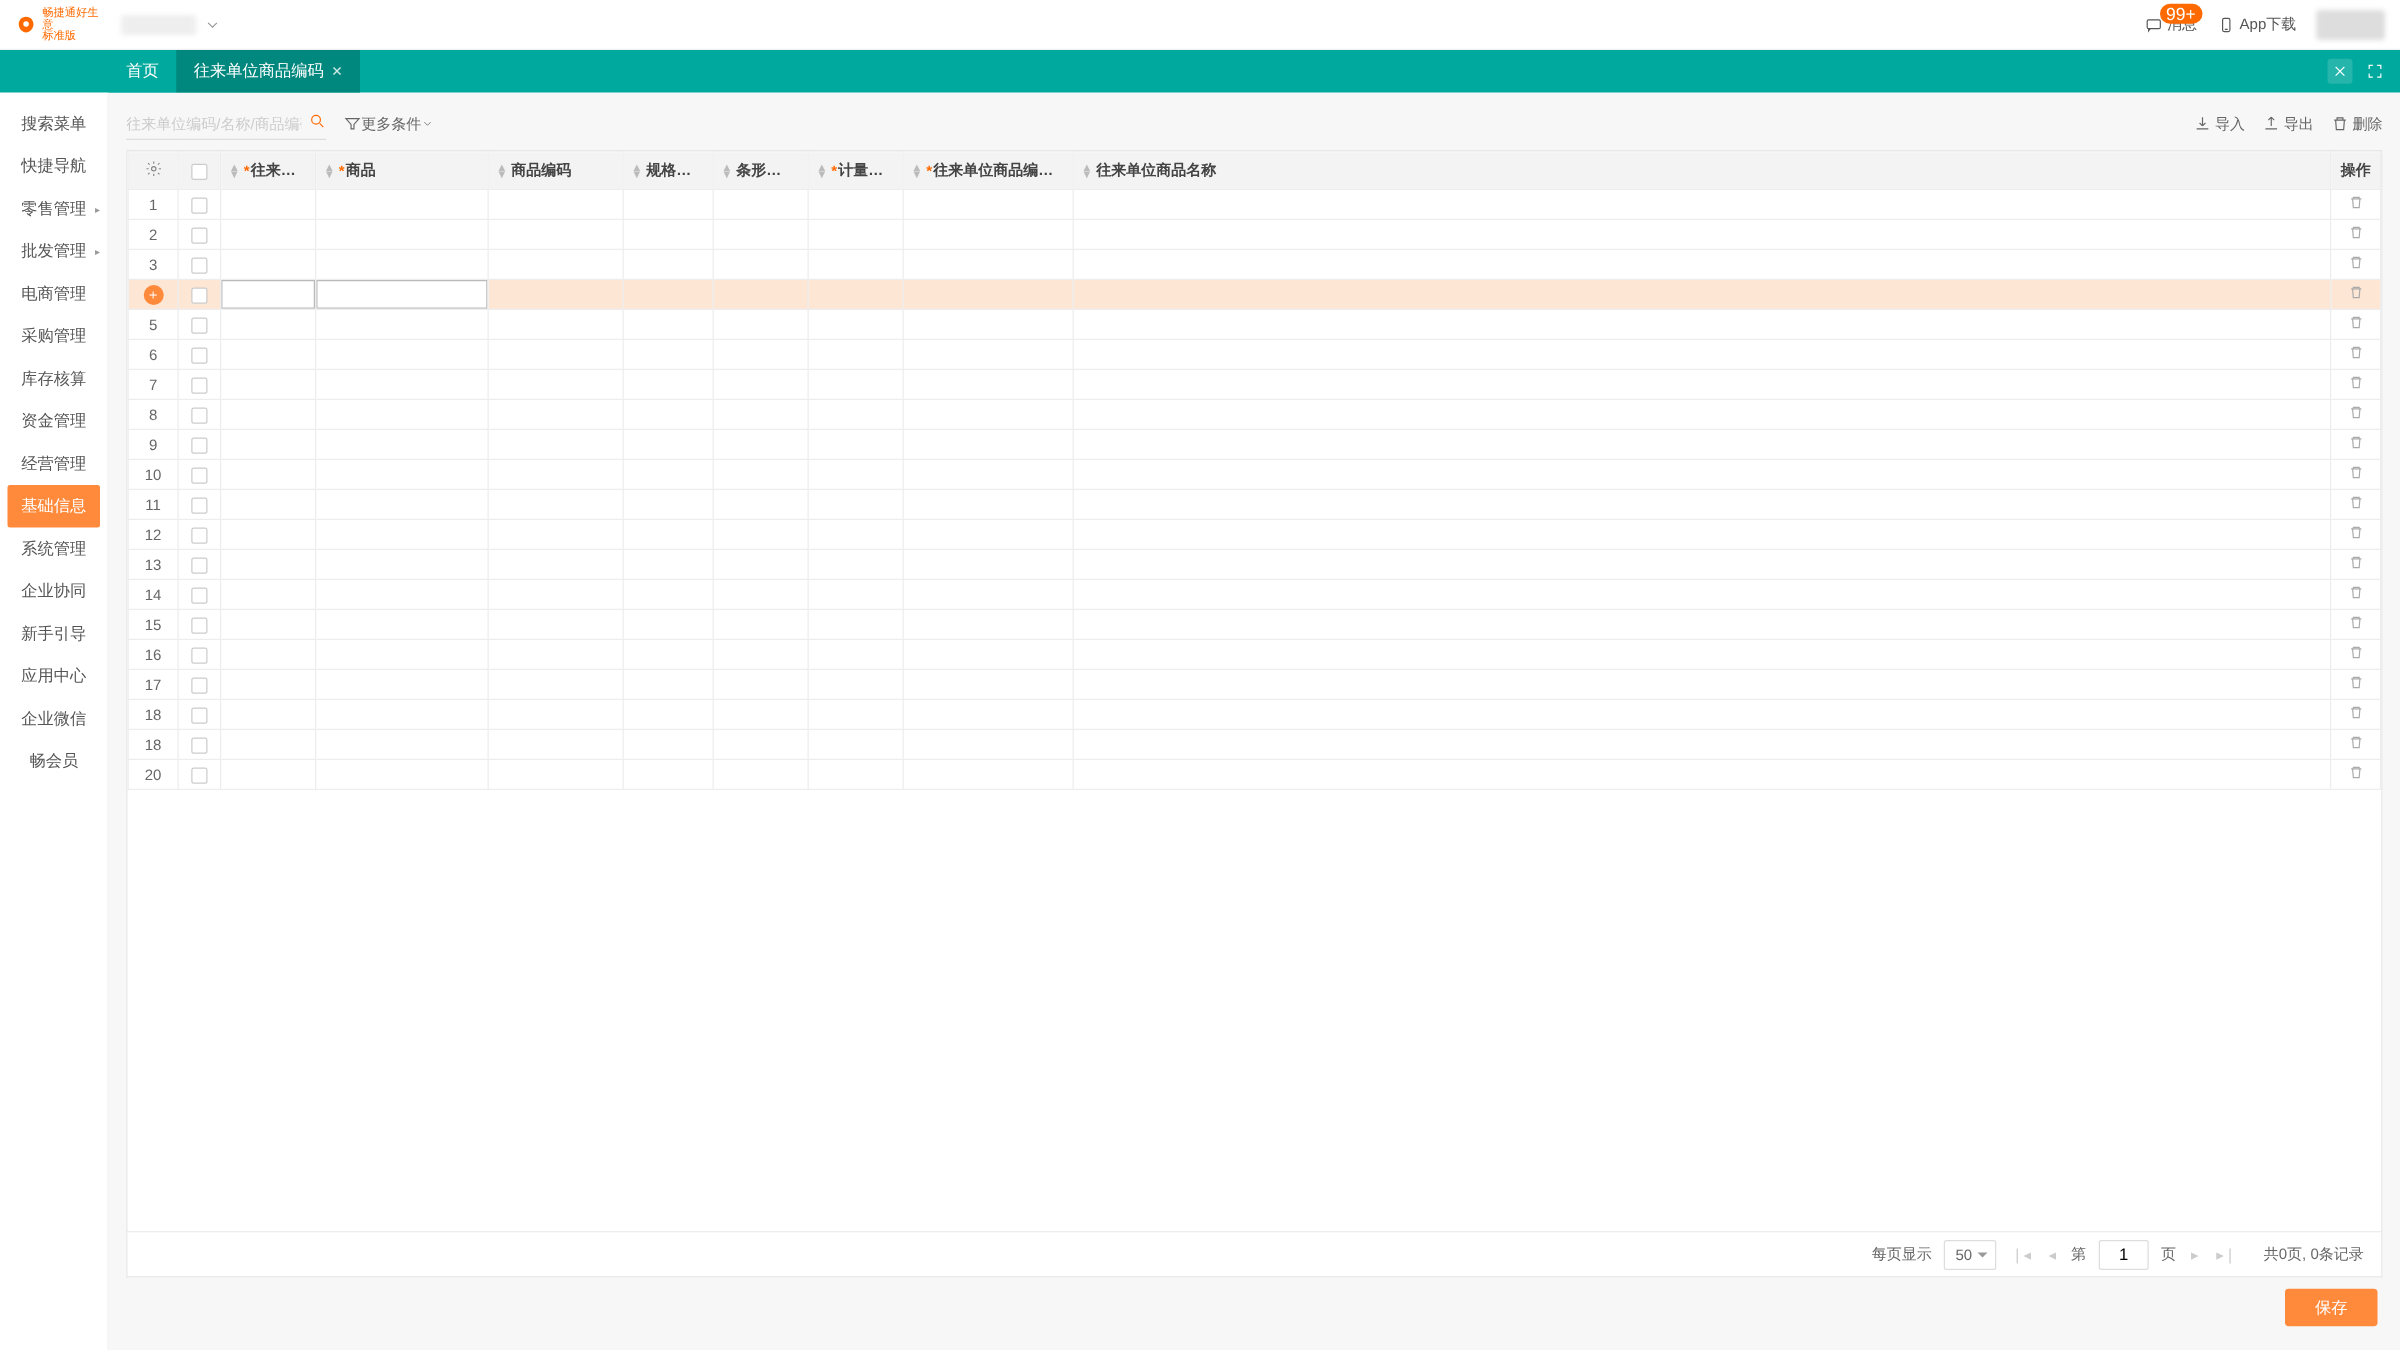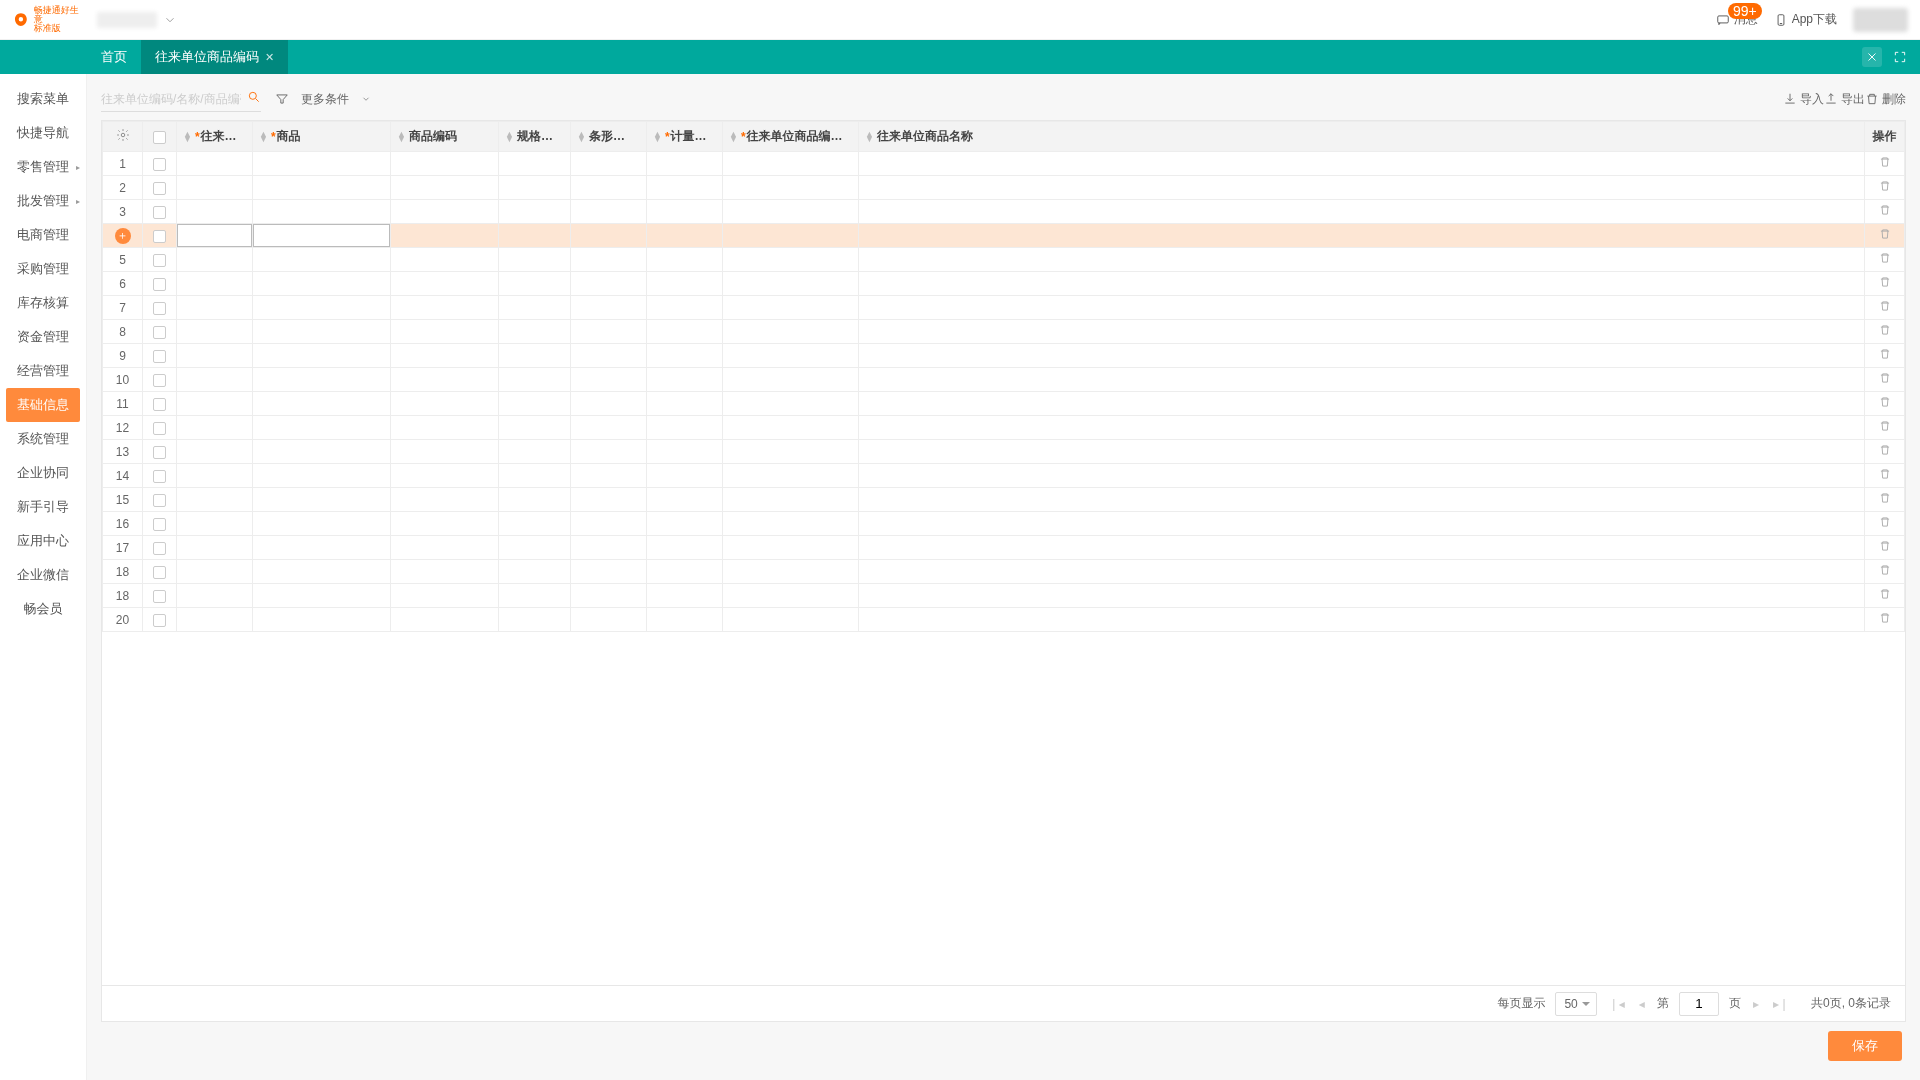--- a/index.html
+++ b/index.html
@@ -36,22 +36,22 @@
 .sidebar-item .caret { position: absolute; right: 6px; font-size: 8px; color: #999; }
 
 .main { flex: 1; background: #f7f7f7; padding: 12px 14px 10px 14px; display: flex; flex-direction: column; overflow: hidden;}
 
 
 .toolbar { display: flex; align-items: center; margin-bottom: 8px; gap: 14px; }
 .search-wrap { position: relative; }
 .search-input { width: 160px; height: 26px; border: none; border-bottom: 1px solid #ddd; background: transparent; font-size: 12px; padding-right: 20px; outline: none; color: #333; }
 .search-input::placeholder { color: #ccc; }
 .search-icon { position: absolute; right: 0; top: 4px; color: #ff6a00; cursor: pointer; }
-.filter-more { display: flex; align-items: center; gap: 12px; color: #666; cursor: pointer; }
-.toolbar-right { margin-left: auto; display: flex; align-items: center; }
+.filter-more { display: flex; align-items: center; gap: 0; color: #666; cursor: pointer; }
+.toolbar-right { margin-left: auto; display: flex; align-items: center; gap: 14px; }
 .tool-action { display: flex; align-items: center; gap: 3px; color: #666; cursor: pointer; }
 
 
 .table-wrap { flex: 1; background: #fff; border: 1px solid #e7e7e7; overflow: auto; display: flex; flex-direction: column; }
 table { border-collapse: collapse; width: 100%; table-layout: fixed; }
 th, td { border: 1px solid #ededed; height: 24px; font-size: 12px; color: #555; }
 thead th { background: #f3f3f3; font-weight: 600; color: #444; position: sticky; top: 0; height: 30px; }
 .col-gear { width: 40px; text-align: center; }
 .col-check { width: 34px; text-align: center; }
 .col-unit { width: 76px; }

